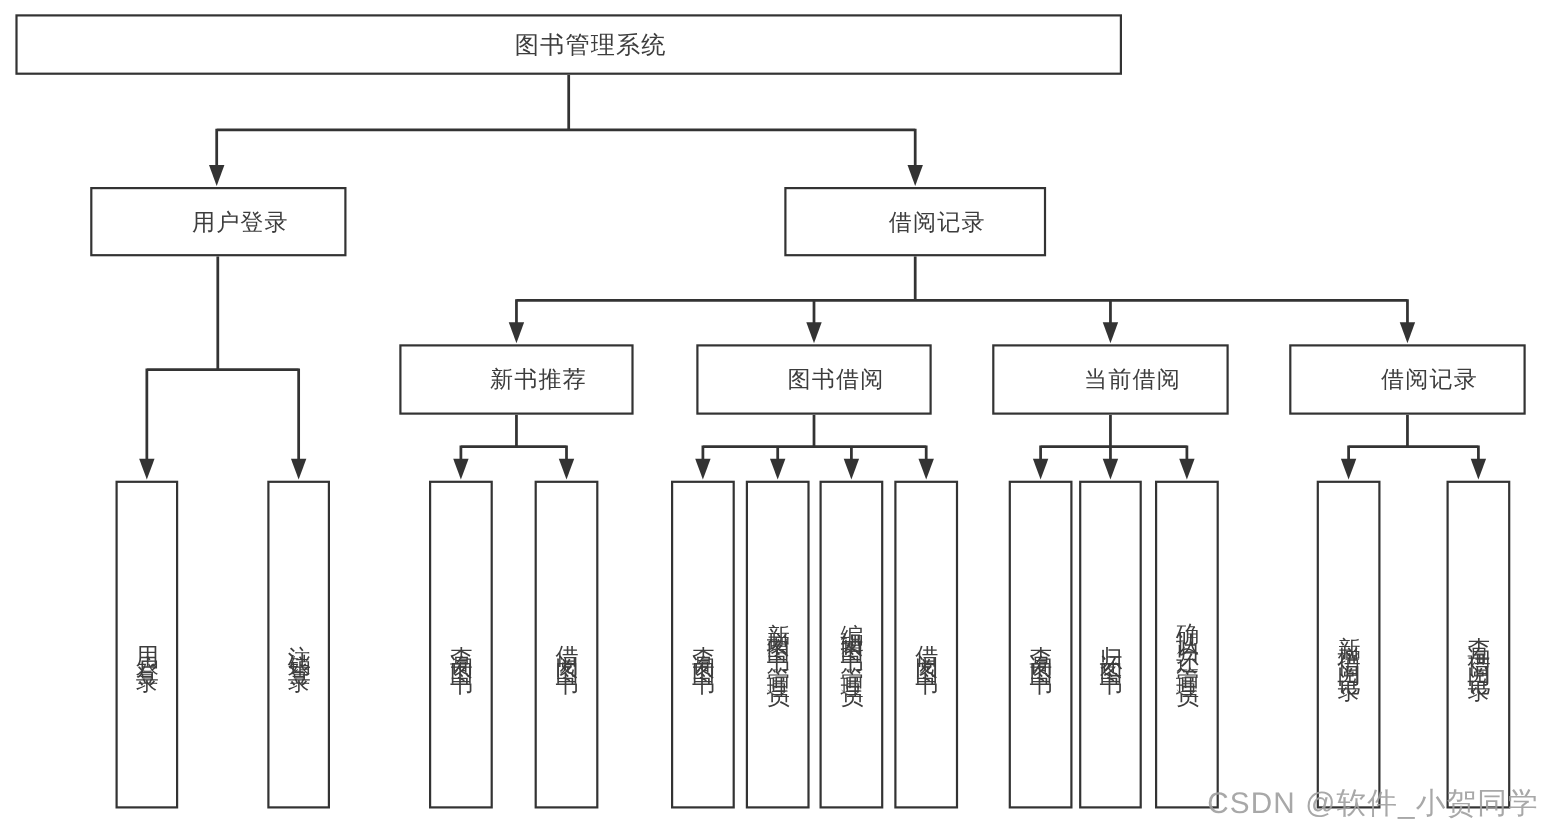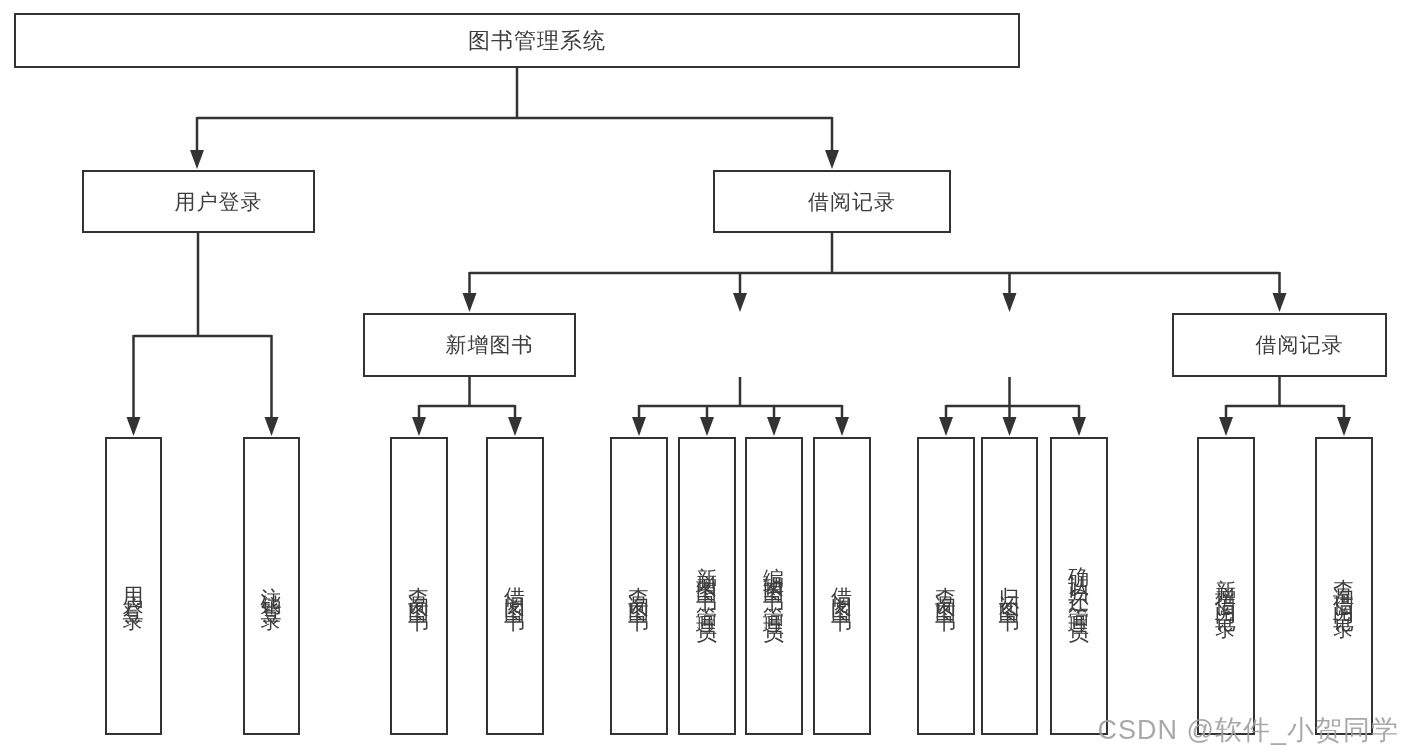--- a/index.html
+++ b/index.html
@@ -132,21 +132,23 @@
       <polygon points="1219,417 1233,417 1226,436"></polygon>
       <polygon points="1337,417 1351,417 1344,436"></polygon>
     </g>
   </svg>
 
   <div class="node hnode root root-box">图书管理系统</div>
 
   <div class="node hnode l2-a">用户登录</div>
   <div class="node hnode l2-b">借阅记录</div>
 
-  <div class="node hnode l3 l3-a">新增图书</div>
+  <div class="node hnode l3 l3-a">新书推荐</div>
+  <div class="node hnode l3 l3-b">图书借阅</div>
+  <div class="node hnode l3 l3-c">当前借阅</div>
   <div class="node hnode l3 l3-d">借阅记录</div>
 
   <div class="node vnode l4 g1a">用户登录</div>
   <div class="node vnode l4 g1b">注销登录</div>
 
   <div class="node vnode l4 g2a">查询图书</div>
   <div class="node vnode l4 g2b">借阅图书</div>
 
   <div class="node vnode l4 g3a">查询图书</div>
   <div class="node vnode l4 g3b">新增图书（管理员）</div>

